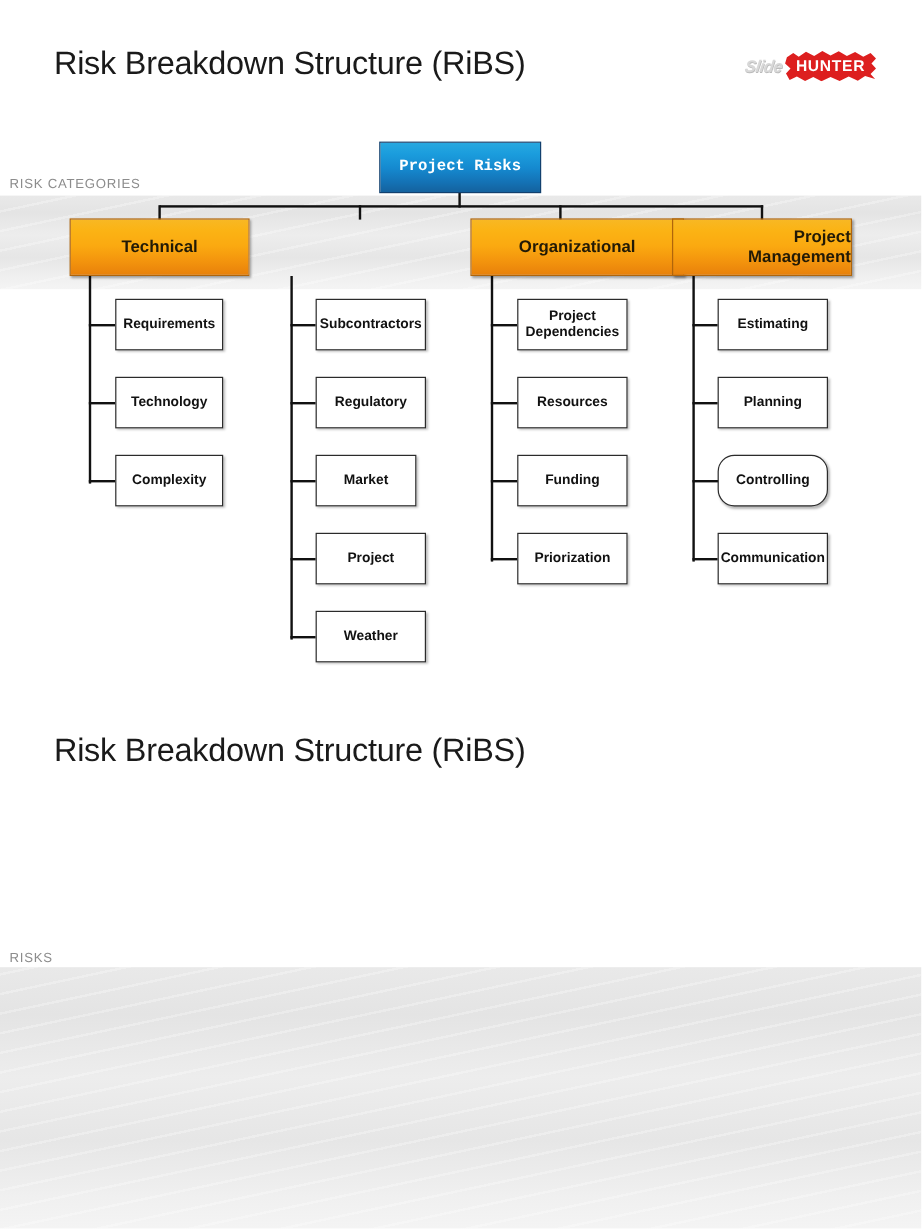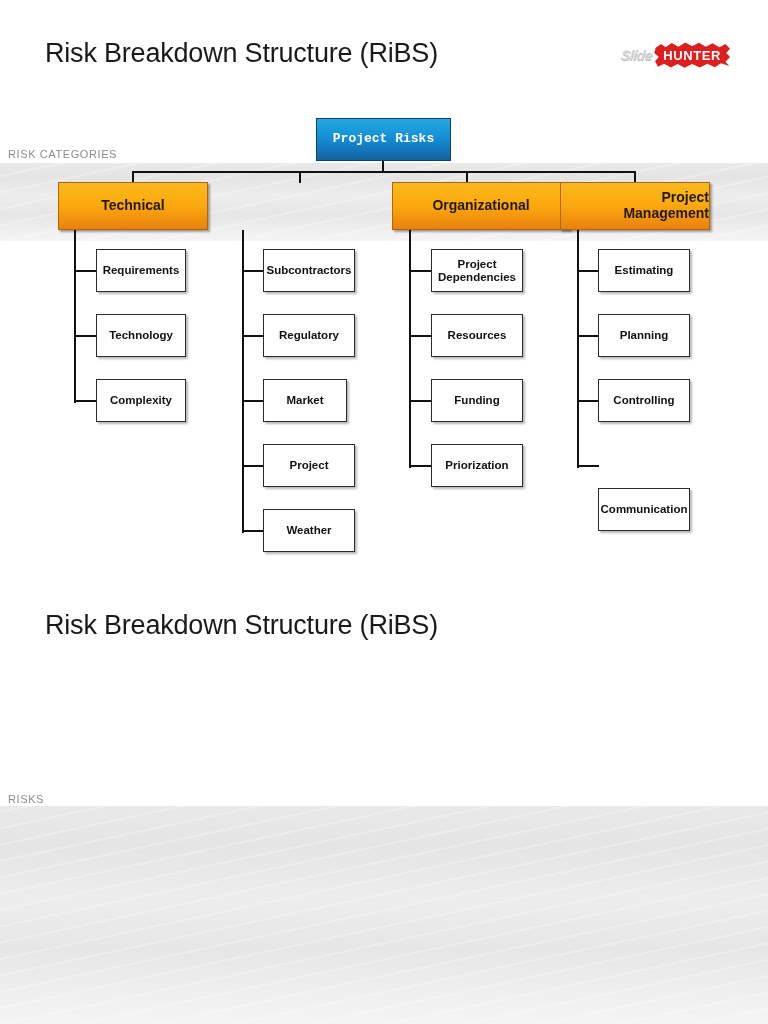--- a/index.html
+++ b/index.html
@@ -264,24 +264,24 @@
   <div class="conn conn-thin-h" style="left:577px; top:270px; width:22px;"></div>
   <div class="conn conn-thin-h" style="left:577px; top:335px; width:22px;"></div>
   <div class="conn conn-thin-h" style="left:577px; top:400px; width:22px;"></div>
   <div class="conn conn-thin-h" style="left:577px; top:465px; width:22px;"></div>
   <div class="node node-leaf" style="left:598px; top:249px; width:92px; height:43px;">
     <span>Estimating</span>
   </div>
   <div class="node node-leaf" style="left:598px; top:314px; width:92px; height:43px;">
     <span>Planning</span>
   </div>
-  <div class="node node-leaf" style="left:598px; top:379px; width:92px; height:43px;">
+  <div class="node node-leaf" style="left:598px; top:379px; width:92px; height:43px;border-radius:14px;">
     <span>Controlling</span>
   </div>
-  <div class="node node-leaf" style="left:598px; top:444px; width:92px; height:43px;margin-top:44px;">
+  <div class="node node-leaf" style="left:598px; top:444px; width:92px; height:43px;">
     <span>Communication</span>
   </div>
 </div>
 
 <div class="slide" id="slide-2">
 
   <div class="slide-title" style="top:20px;">Risk Breakdown Structure (RiBS)</div>
 
   <div class="band" style="top:216px; height:218px;"></div>
 

